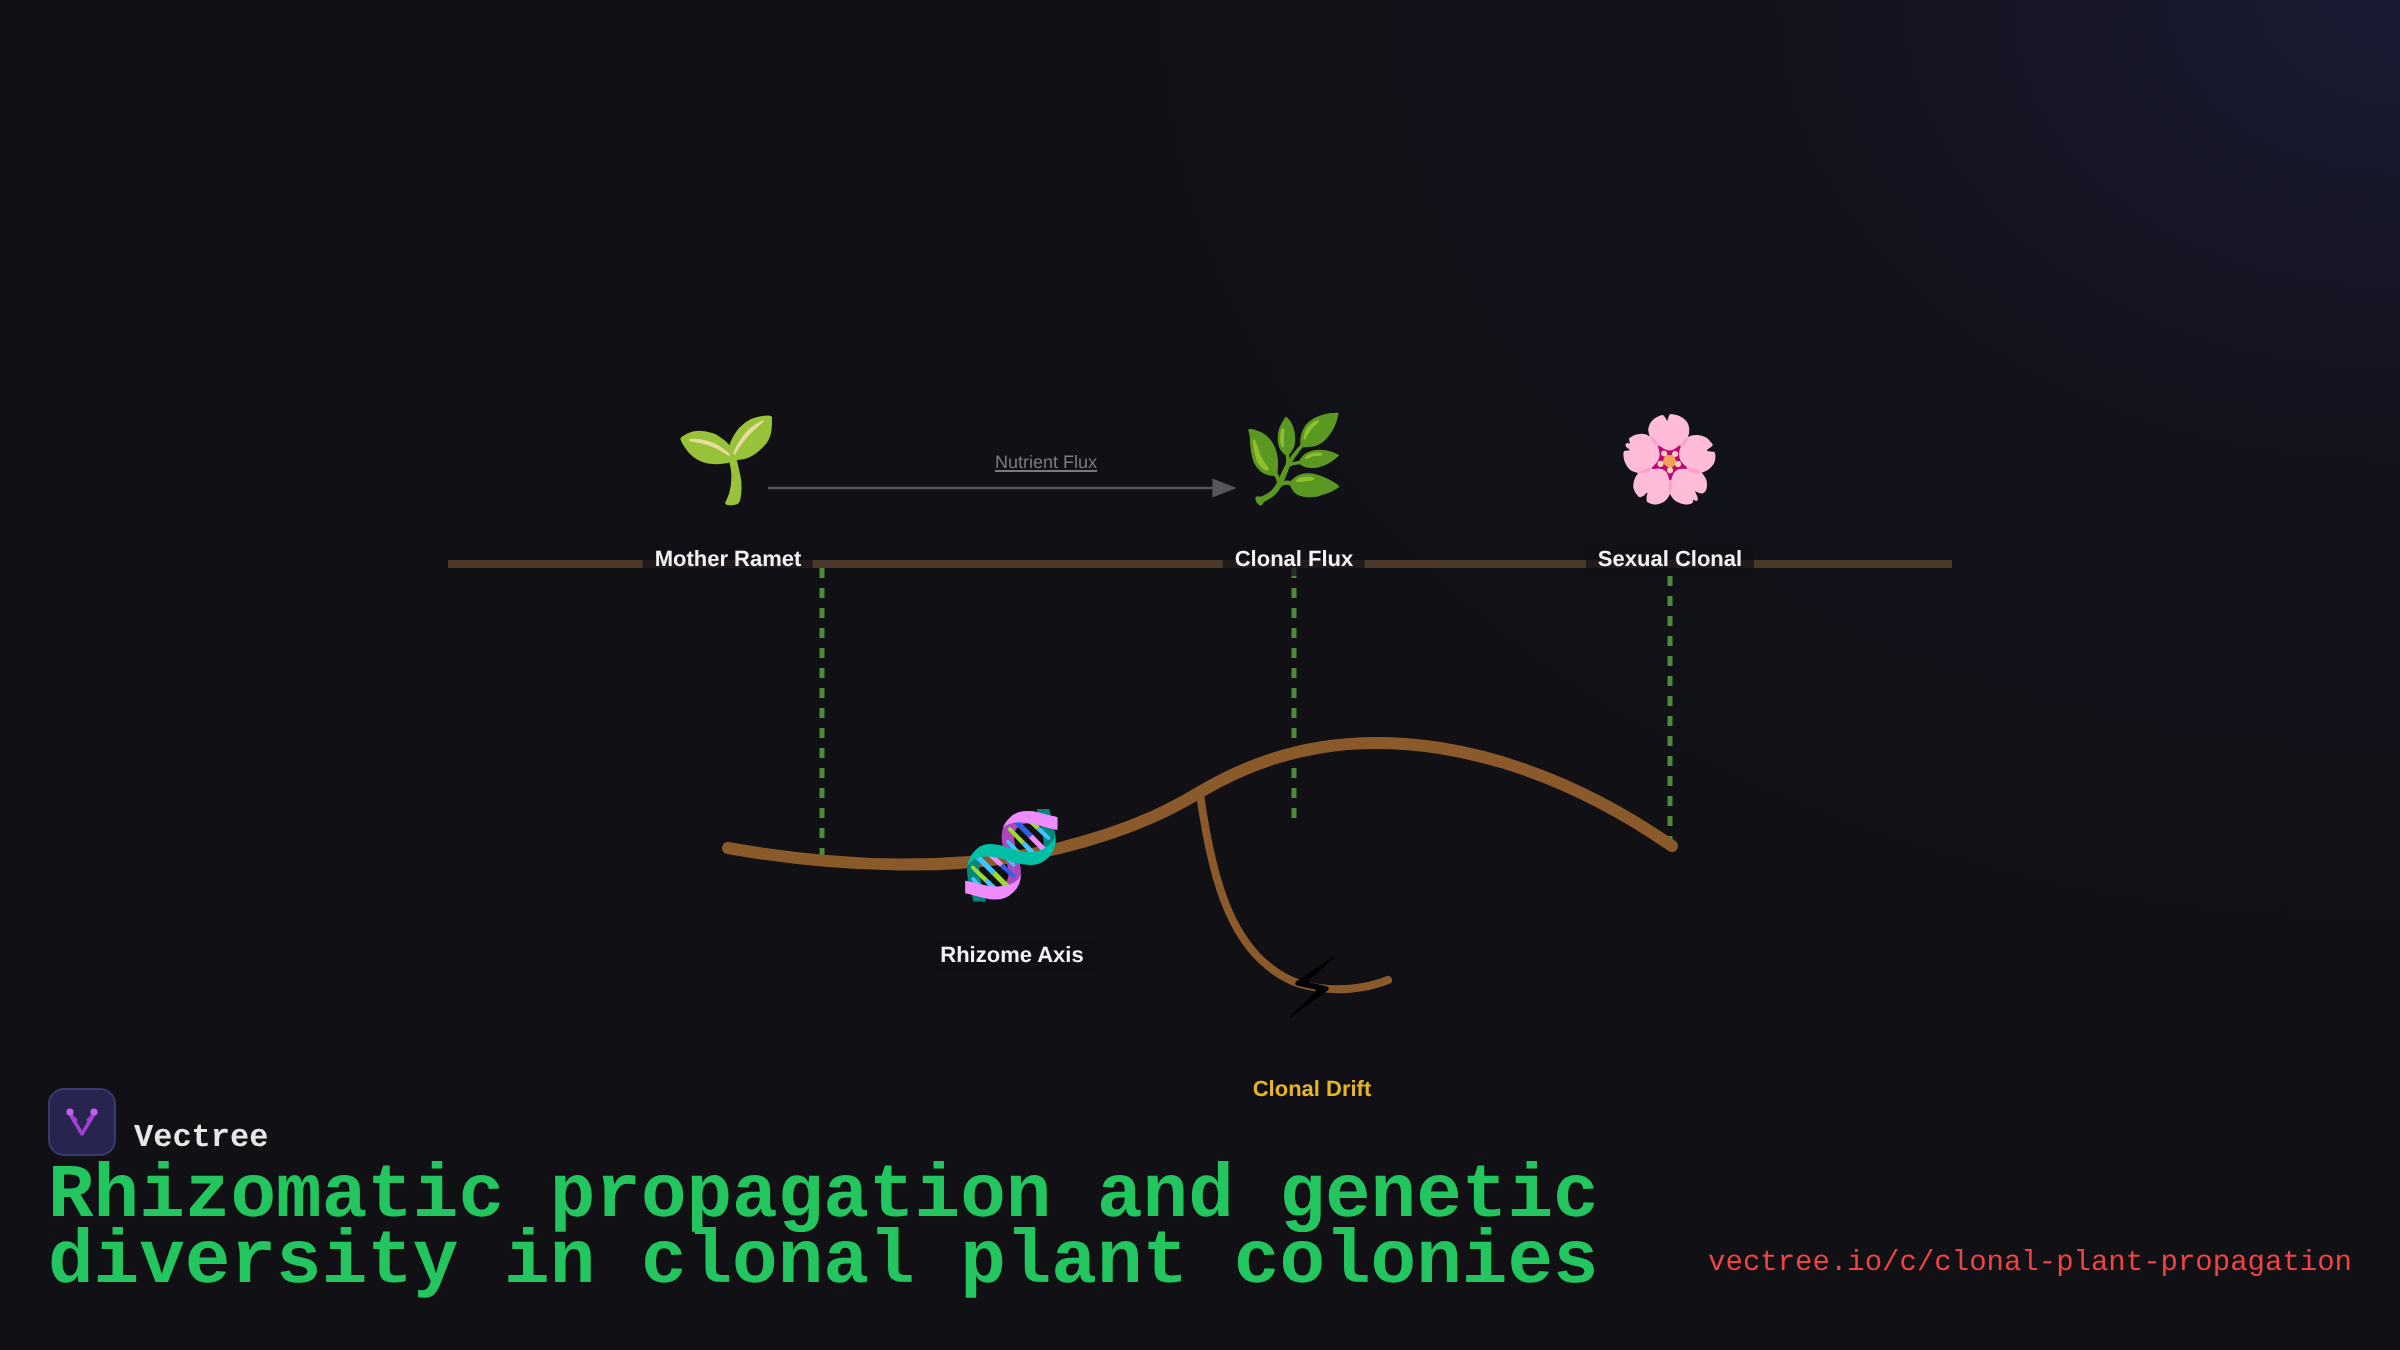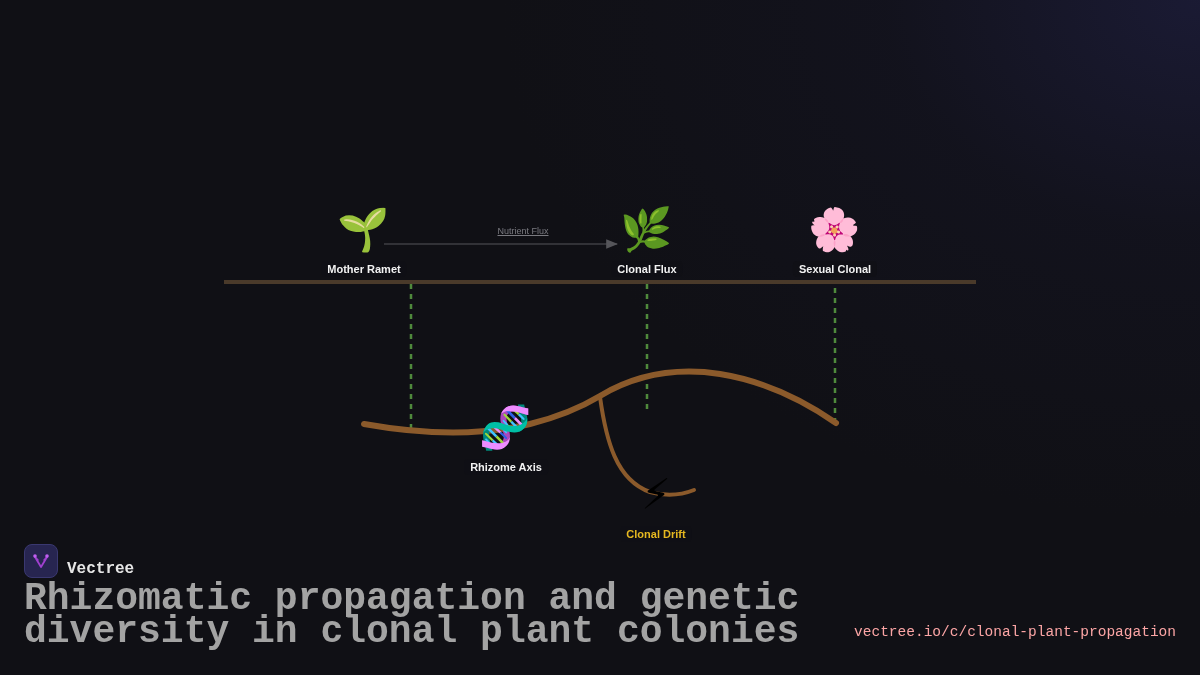--- a/index.html
+++ b/index.html
@@ -13,21 +13,21 @@
     background: radial-gradient(ellipse 700px 520px at 1200px 0px, rgba(30,30,62,0.75) 0%, rgba(22,22,40,0.4) 45%, rgba(16,16,21,0) 100%);
     pointer-events: none;
   }
   svg.diagram { position: absolute; left: 0; top: 0; }
   .node { position: absolute; transform: translateX(-50%); text-align: center; }
   .node .emoji {
     font-size: 42px; line-height: 48px; display: block;
     font-family: "DejaVu Sans", sans-serif;
   }
   .node .label {
-    display: inline-block; margin-top: 7px;
+    display: inline-block; margin-top: 18px;
     font-size: 11px; font-weight: bold; color: #f2f2f2;
     padding: 2px 6px; background: rgba(16,16,21,0.7); border-radius: 4px;
     white-space: nowrap;
   }
   .node .label.warn { color: #e6b820; }
   .edge-label {
     position: absolute; font-size: 9px; color: #7a7a80; transform: translateX(-50%);
     white-space: nowrap;
   }
   .brand { position: absolute; left: 24px; top: 544px; display: flex; align-items: flex-end; }
@@ -36,25 +36,25 @@
     background: #272550; border: 1px solid #3a3870;
     display: flex; align-items: center; justify-content: center;
   }
   .brand-name {
     margin-left: 9px; font-family: "Liberation Mono", monospace; font-weight: bold;
     font-size: 16px; color: #e6e6e6;
   }
   .title {
     position: absolute; left: 24px; top: 582px; margin: 0;
     font-family: "Liberation Mono", monospace; font-weight: bold;
-    font-size: 38px; line-height: 33px; color: #a3a3a3; letter-spacing: 0px;
+    font-size: 38px; line-height: 33px; color: #22c55e; letter-spacing: 0px;
   }
   .url {
     position: absolute; right: 24px; top: 624px;
-    font-family: "Liberation Mono", monospace; font-size: 14.5px; color: #fca5a5;
+    font-family: "Liberation Mono", monospace; font-size: 14.5px; color: #ef4444;
   }
 </style>
 </head>
 <body>
 
 <div class="bg-glow"></div>
 
 <svg class="diagram" width="1200" height="675">
   <defs>
     <marker id="arrowhead" markerWidth="10" markerHeight="8" refX="9" refY="4" orient="auto">

